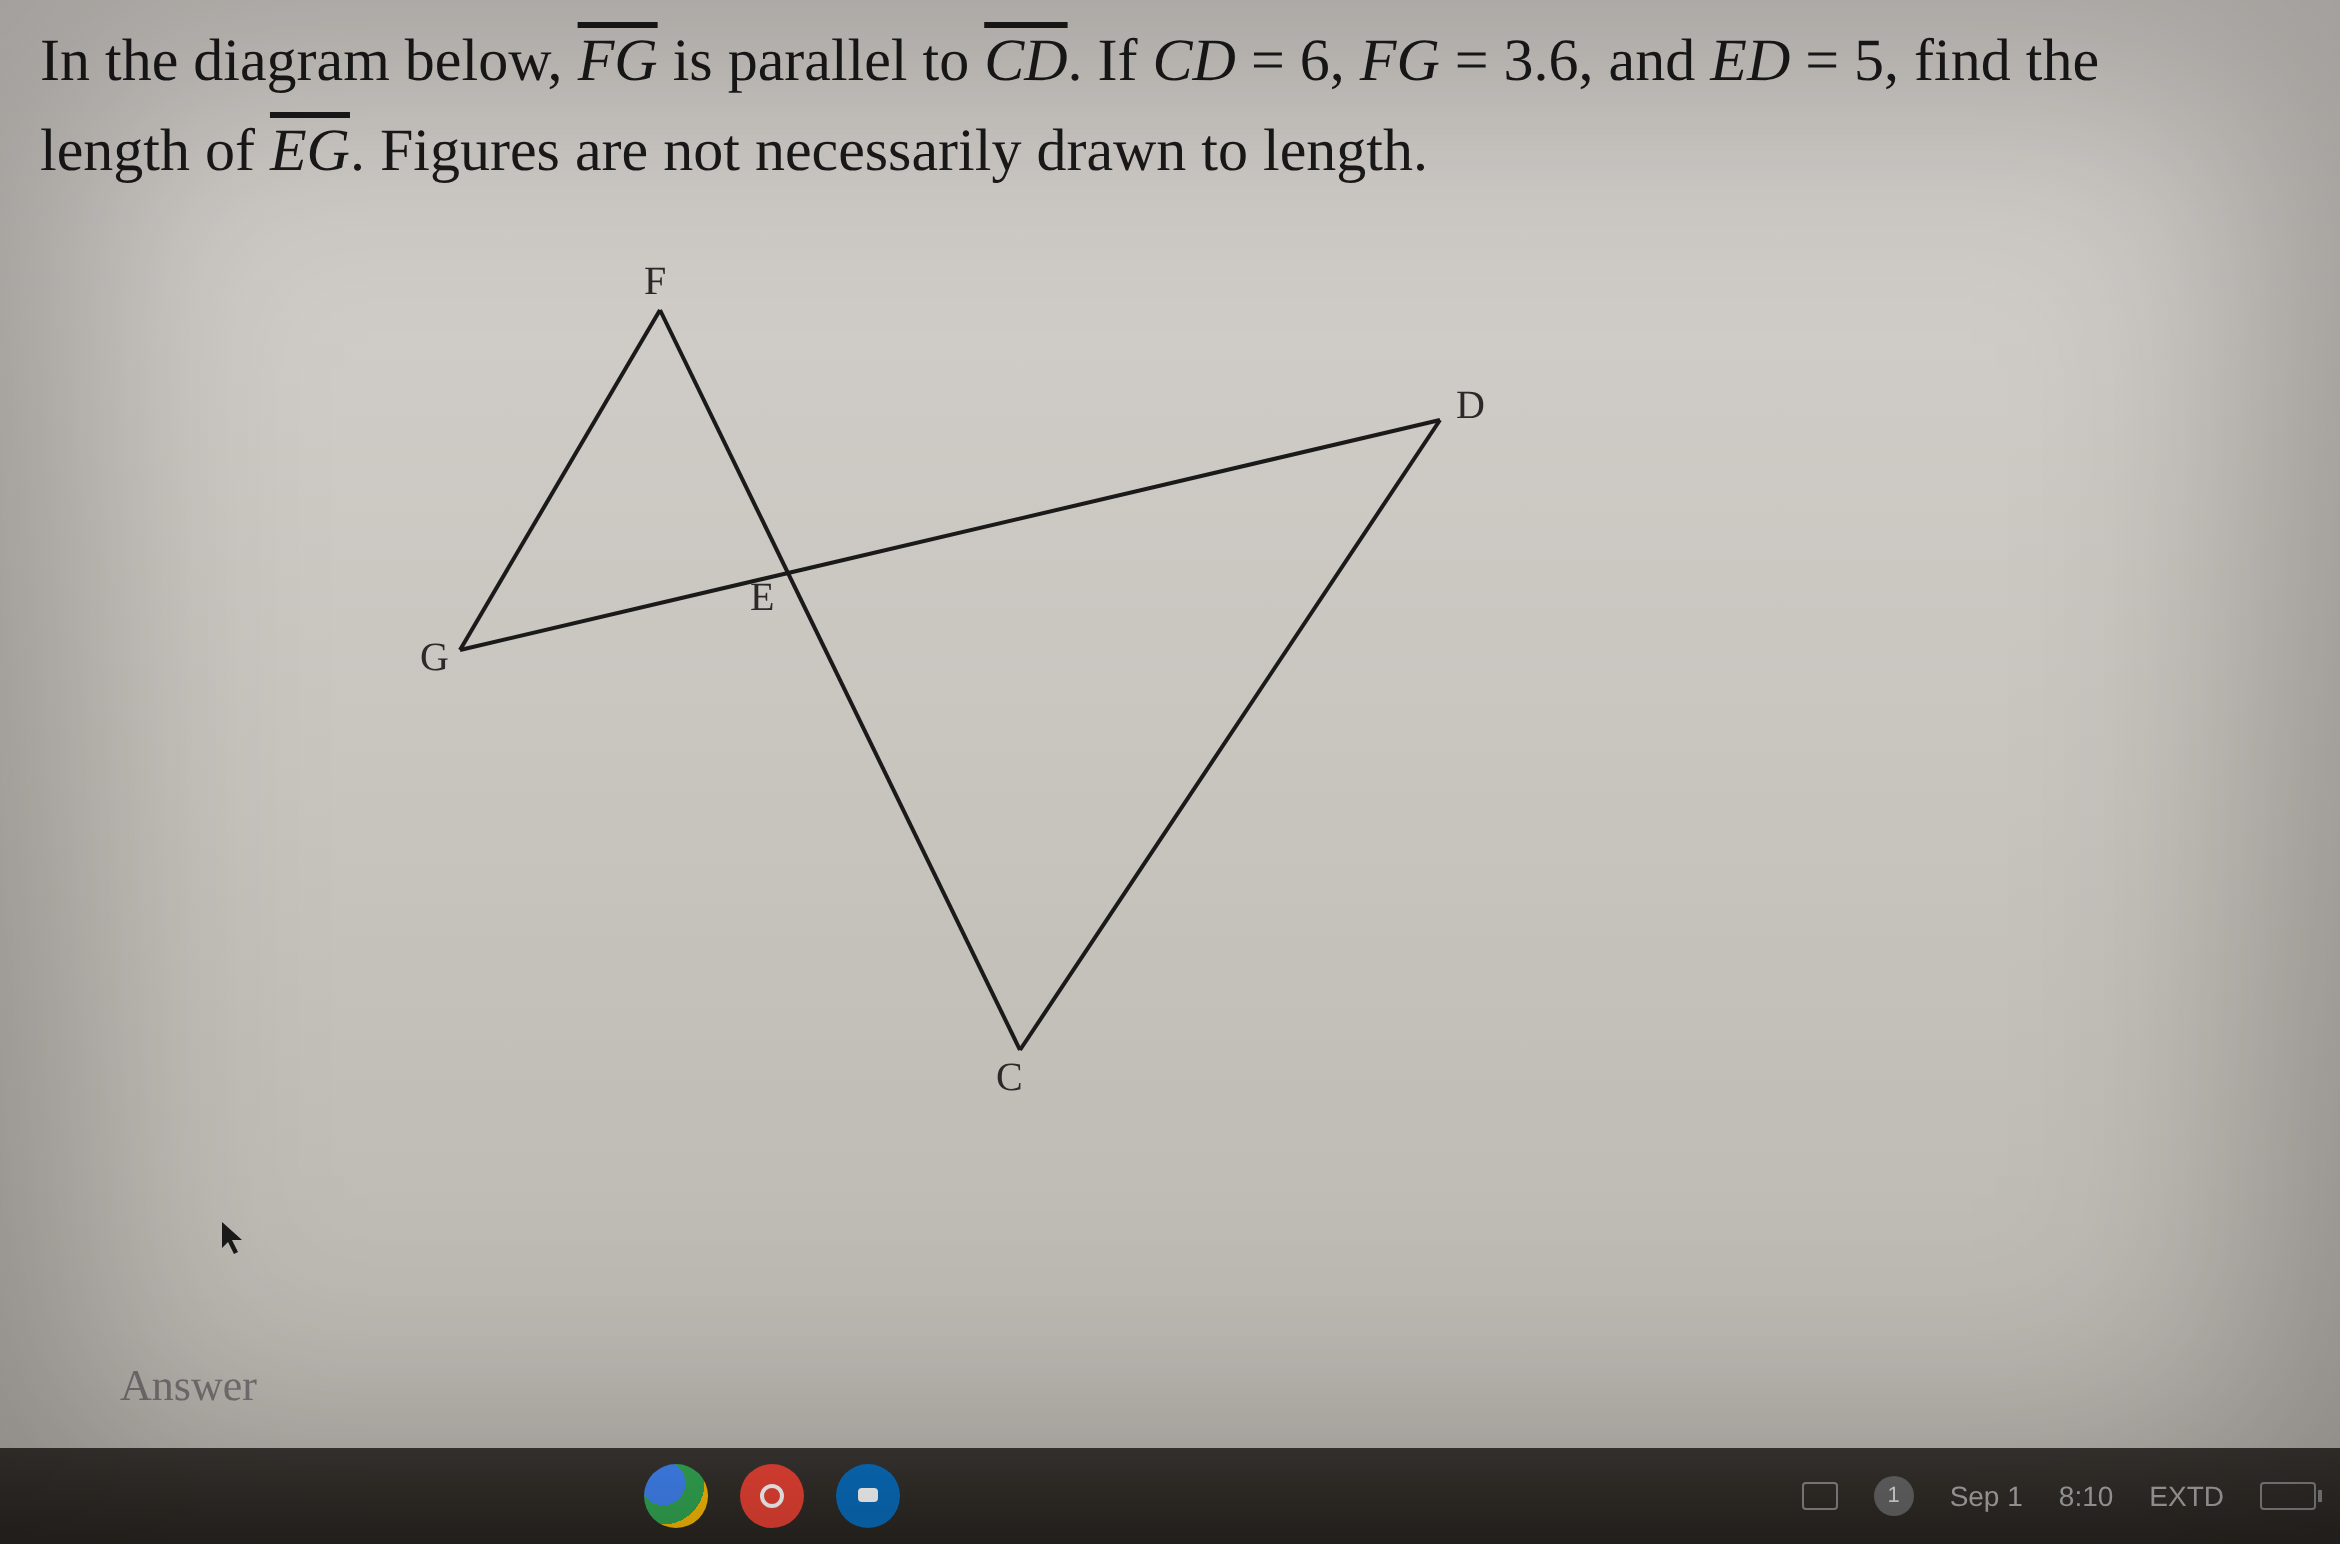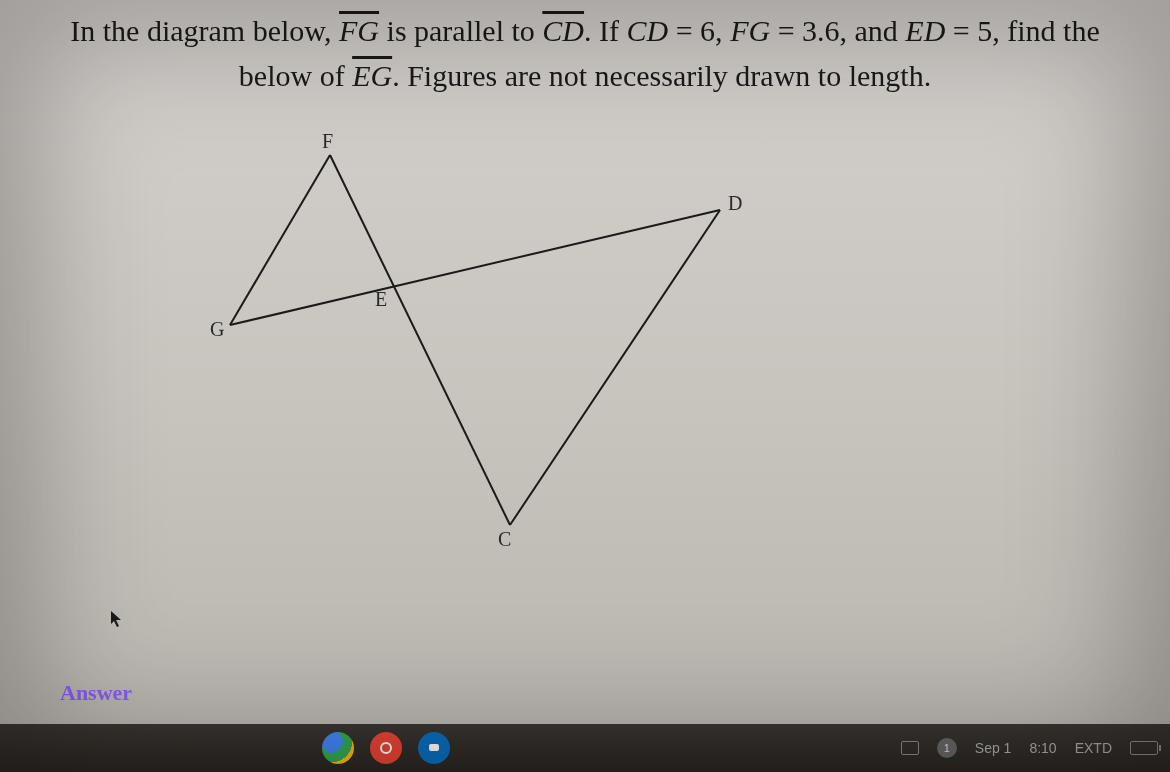--- a/index.html
+++ b/index.html
@@ -13,21 +13,20 @@
       background: linear-gradient(180deg, #d4d0cc 0%, #c8c4be 50%, #b8b4ae 100%);
       font-family: 'Times New Roman', serif;
       position: relative;
       overflow: hidden;
     }
     .problem-text {
       padding: 8px 20px 0 20px;
       font-size: 30px;
       line-height: 1.5;
       color: #1a1a1a;
-      text-align: center;
     }
     .overline {
       text-decoration: overline;
     }
     .italic {
       font-style: italic;
     }
     .diagram-container {
       position: absolute;
       top: 140px;
@@ -46,22 +45,22 @@
       left: 110px;
       top: 610px;
       font-size: 18px;
       color: #1a1a1a;
     }
     .answer-label {
       position: absolute;
       left: 60px;
       top: 680px;
       font-size: 22px;
-      font-weight: bold;
-      color: #8b5cf6;
+      font-weight: normal;
+      color: #737373;
       font-family: 'Times New Roman', serif;
     }
     .taskbar {
       position: absolute;
       bottom: 0;
       left: 0;
       right: 0;
       height: 48px;
       background: linear-gradient(180deg, #3a3632 0%, #2a2622 100%);
       display: flex;
@@ -144,21 +143,21 @@
       pointer-events: none;
       box-shadow: inset 0 0 120px 40px rgba(0,0,0,0.25);
     }
   </style>
 </head>
 <body>
 
 <div class="problem-text">
   <span>In the diagram below, </span><span class="overline italic">FG</span><span> is parallel to </span><span class="overline italic">CD</span><span>. If </span><span class="italic">CD</span><span> = 6, </span><span class="italic">FG</span><span> = 3.6, and </span><span class="italic">ED</span><span> = 5, find the</span>
   <br>
-  <span>below of </span><span class="overline italic">EG</span><span>. Figures are not necessarily drawn to length.</span>
+  <span>length of </span><span class="overline italic">EG</span><span>. Figures are not necessarily drawn to length.</span>
 </div>
 
 <div class="diagram-container">
   <svg width="600" height="420">
     <line x1="150" y1="15" x2="50" y2="185" stroke="#1a1a1a" stroke-width="2"></line>
     <line x1="150" y1="15" x2="330" y2="385" stroke="#1a1a1a" stroke-width="2"></line>
     <line x1="50" y1="185" x2="540" y2="70" stroke="#1a1a1a" stroke-width="2"></line>
     <line x1="330" y1="385" x2="540" y2="70" stroke="#1a1a1a" stroke-width="2"></line>
   </svg>
   <div class="vertex-label" style="left:142px; top:-10px;">F</div>

